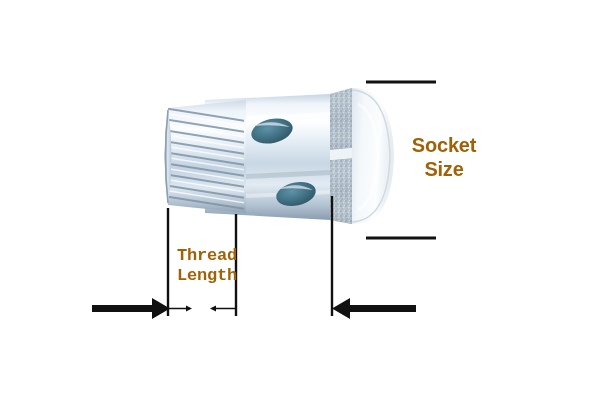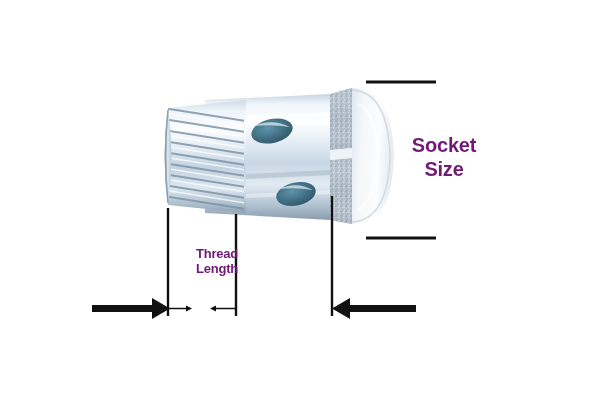--- a/index.html
+++ b/index.html
@@ -23,39 +23,40 @@
     position: absolute;
     left: 0;
     top: 0;
     width: 600px;
     height: 400px;
   }
 
   
   .label {
     position: absolute;
-    color: #701a75;
+    color: #a16207;
     font-weight: bold;
     line-height: 1.18;
     white-space: pre-line;
     letter-spacing: -0.2px;
   }
   #socket-size-label {
     left: 396px;
     top: 134px;
     width: 96px;
     font-size: 20px;
     text-align: center;
   }
   #thread-length-label {
-    left: 184px;
+    left: 174px;
     top: 246px;
     width: 66px;
-    font-size: 13px;
+    font-size: 17px;
     text-align: center;
+    font-family: Liberation Mono, monospace;
   }
   #overall-length-label {
     left: 191px;
     top: 320px;
     font-size: 19px;
     text-align: left;
   }
 </style>
 </head>
 <body>

